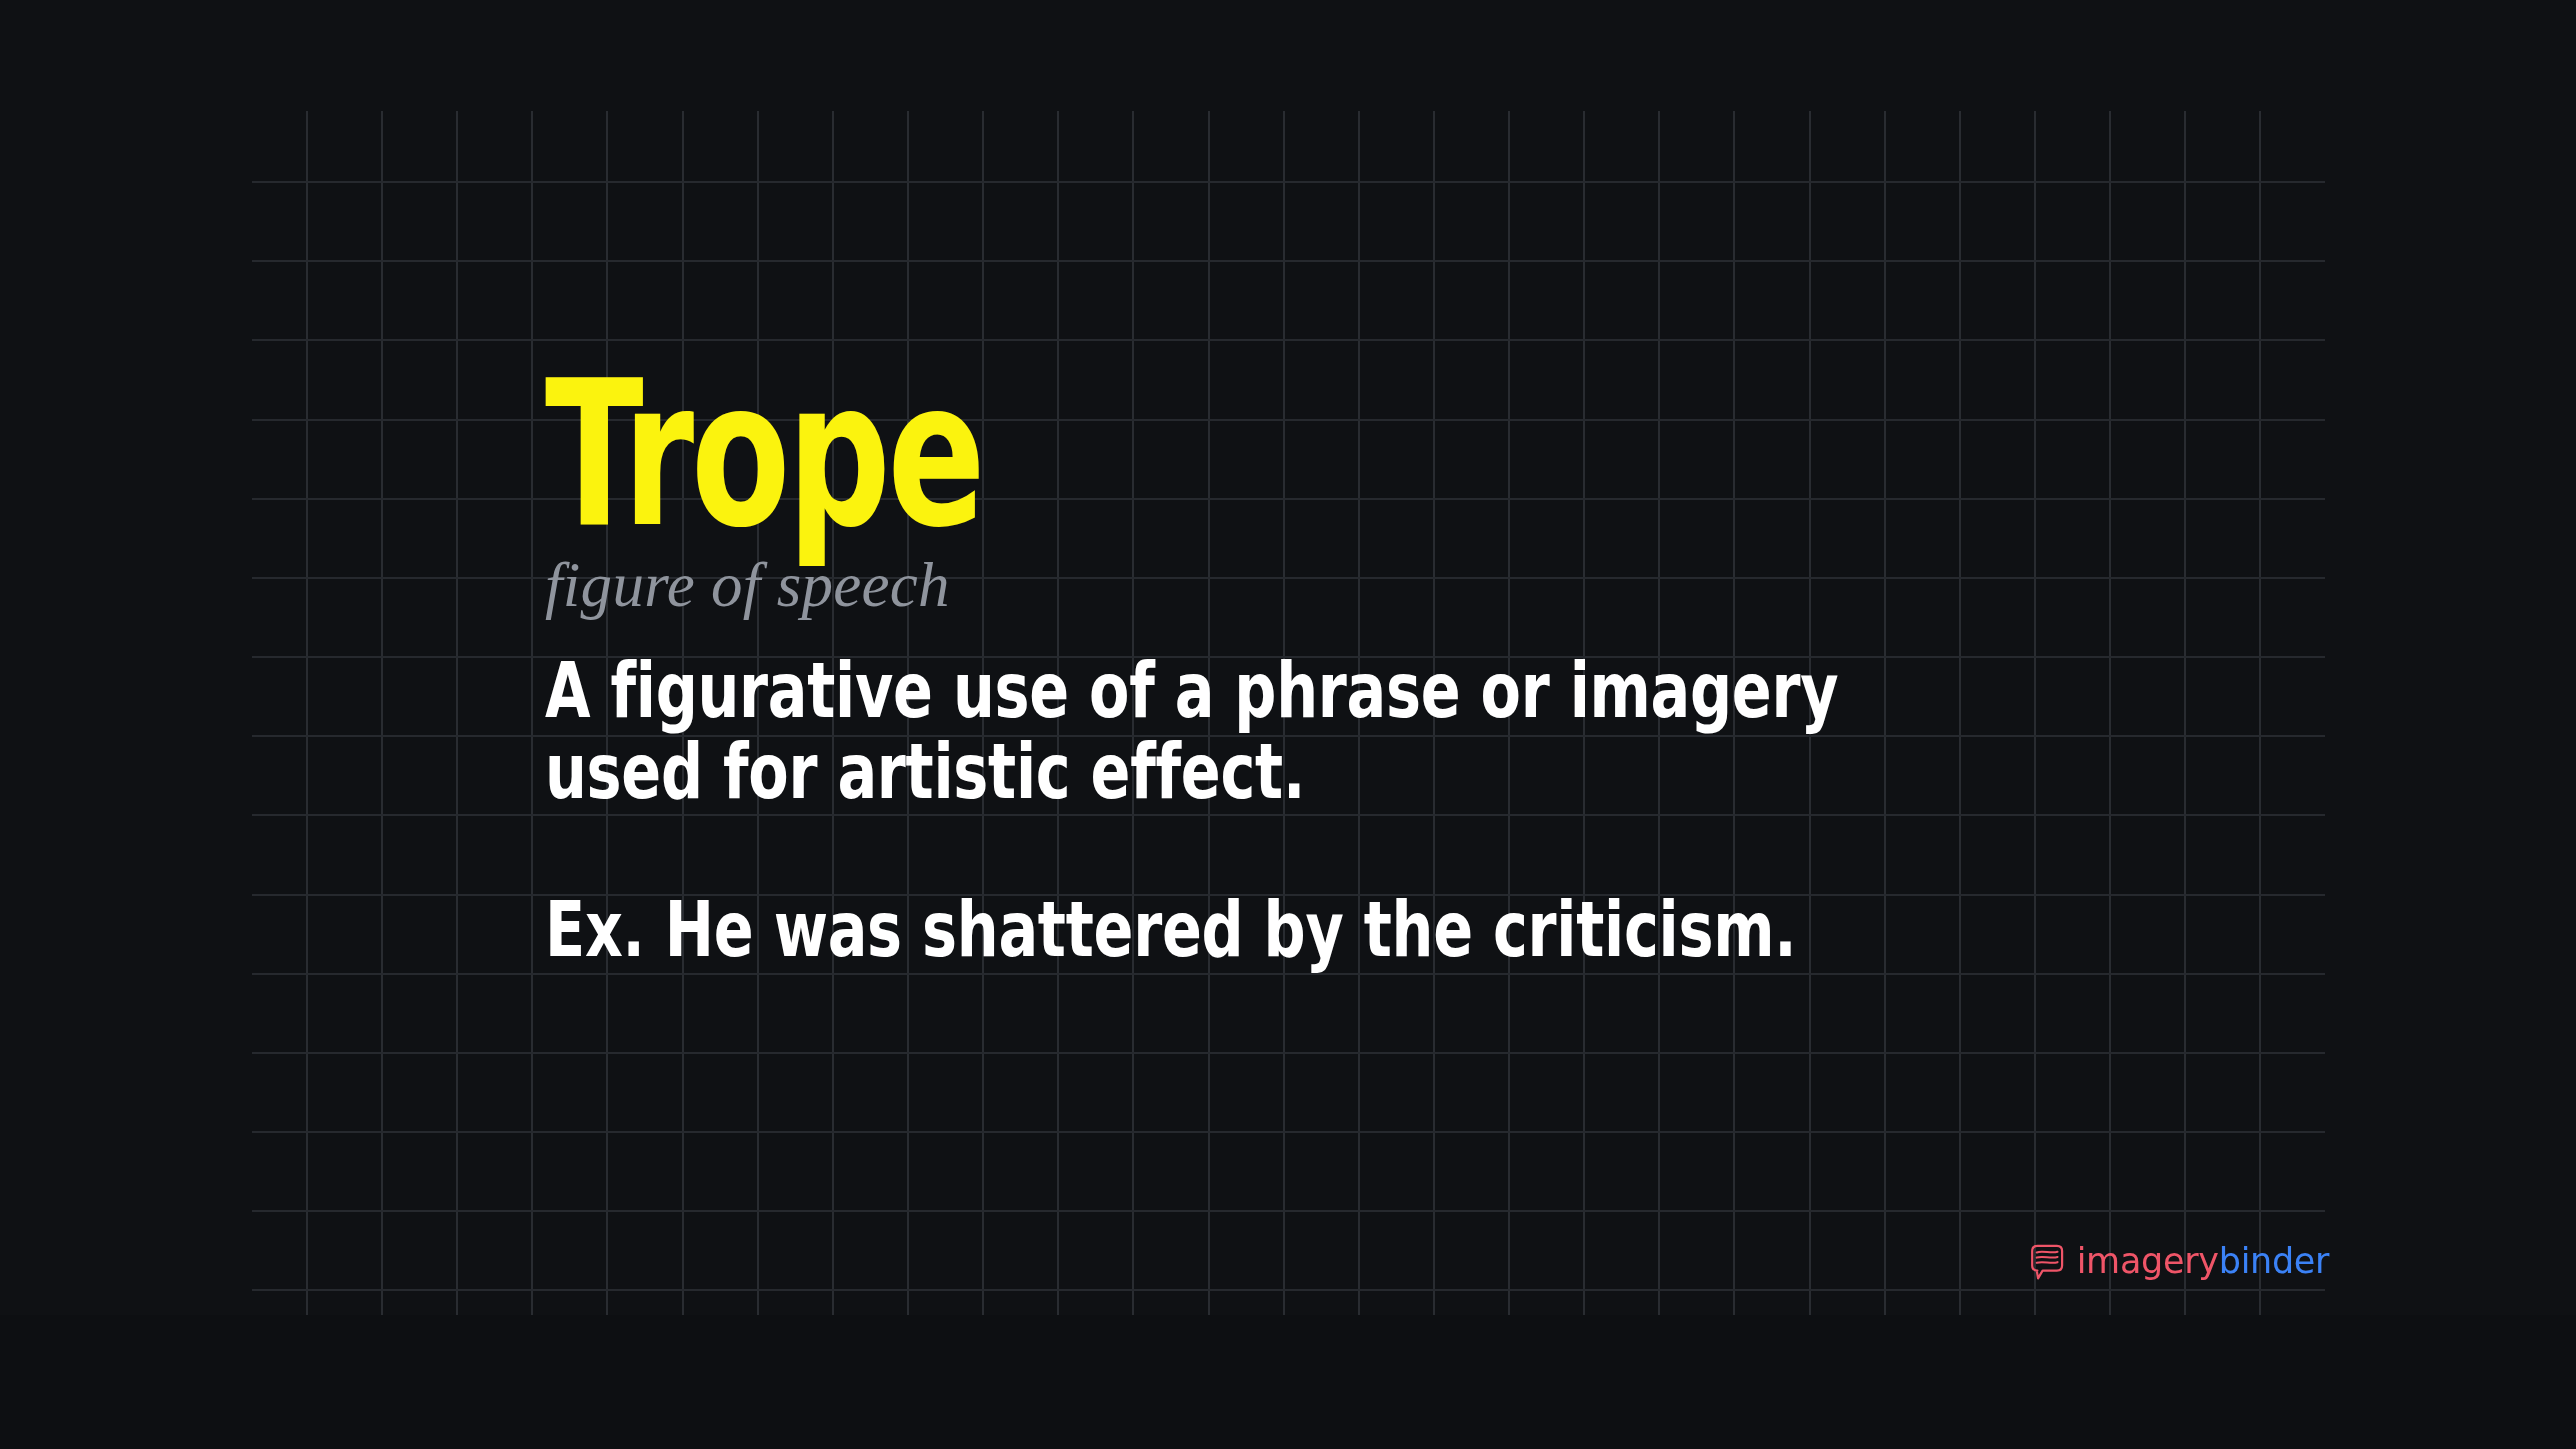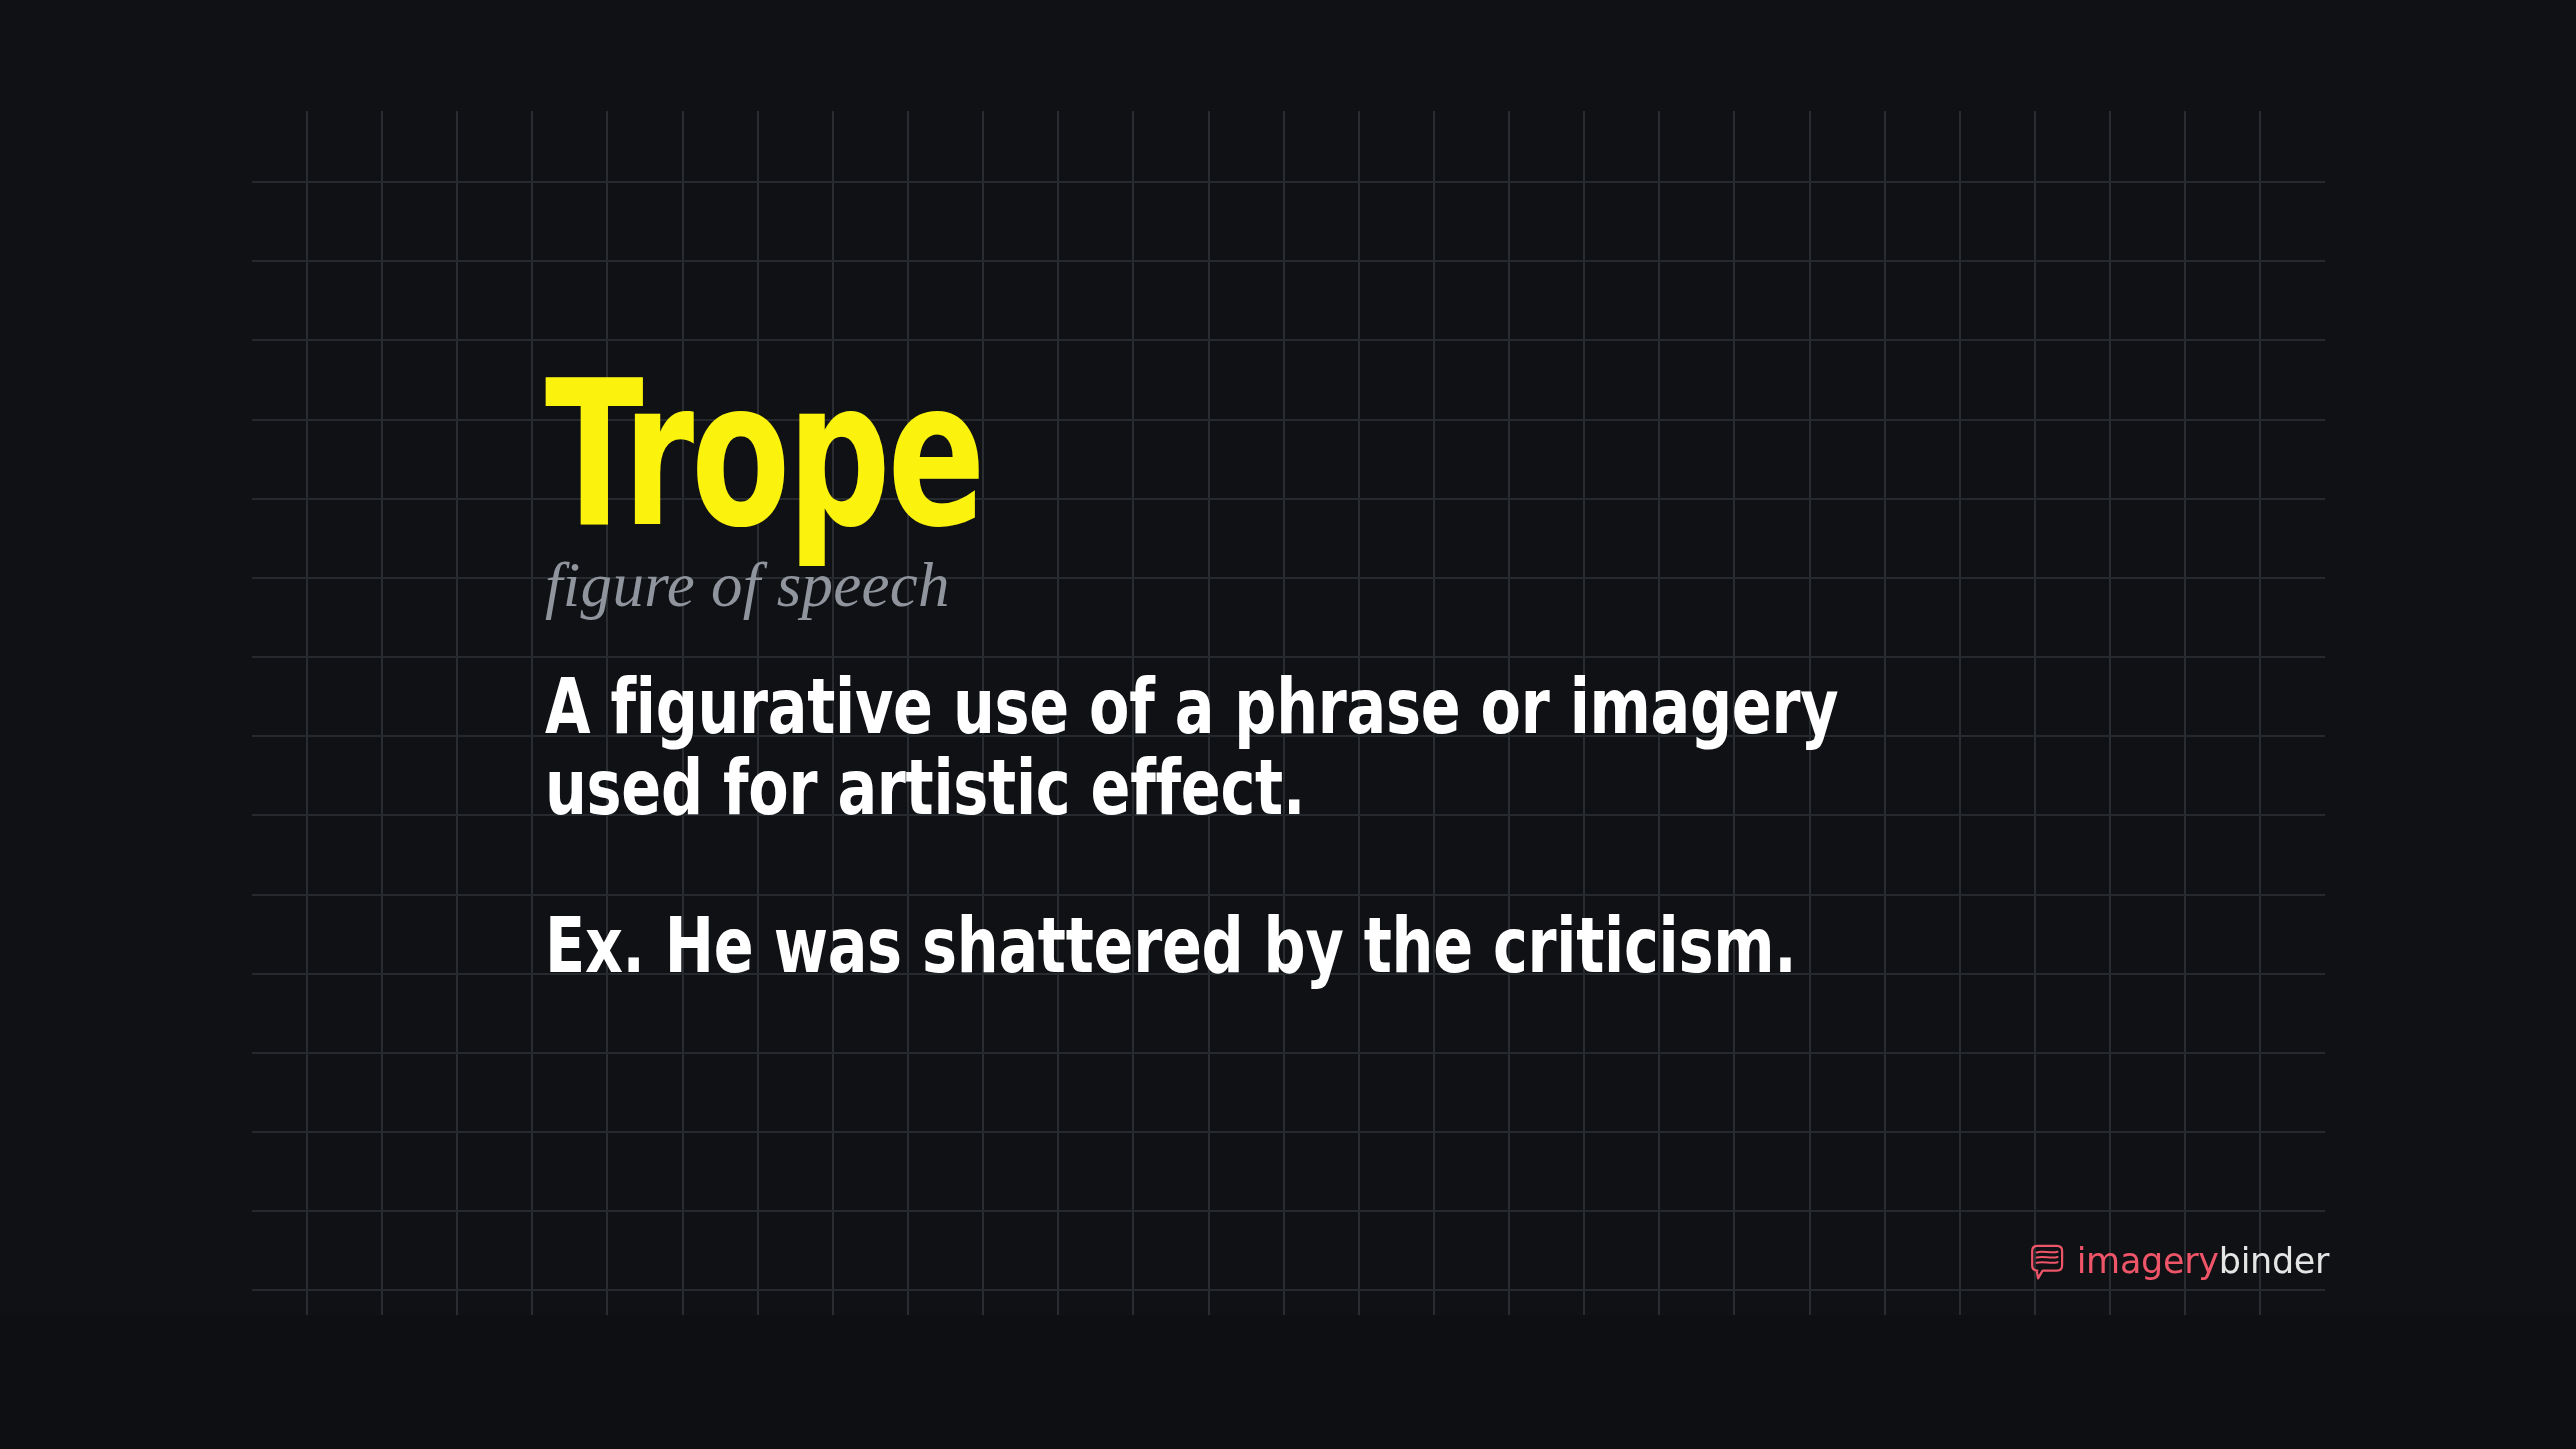--- a/index.html
+++ b/index.html
@@ -67,21 +67,21 @@
     font-style: italic;
     font-weight: 400;
     font-size: 63px;
     line-height: 1;
     margin: 21.5px 0 0 0;
     letter-spacing: 0.3px;
     white-space: nowrap;
   }
 
   .body-block {
-    margin-top: 50px;
+    margin-top: 34px;
   }
 
   .body-line {
     color: #ffffff;
     font-family: "Liberation Sans Narrow", "DejaVu Sans Condensed", "Liberation Sans", sans-serif;
     font-weight: 700;
     font-size: 76px;
     line-height: 1.06;
     letter-spacing: -0.3px;
     margin: 0;
@@ -110,21 +110,21 @@
   }
   .logo-text {
     font-family: "DejaVu Sans", "Liberation Sans", sans-serif;
     font-size: 35px;
     font-weight: 400;
     letter-spacing: -0.3px;
     line-height: 1;
     white-space: nowrap;
   }
   .logo-studio { color: #ef5568; }
-  .logo-binder { color: #e5e5e5; }
+  .logo-binder { color: #3b82f6; }
 </style>
 </head>
 <body>
 
 <div class="slide">
 
   <div class="grid-layer" id="grid-layer">
       <div class="grid-v" style="left: 306px;"></div>
       <div class="grid-v" style="left: 381px;"></div>
       <div class="grid-v" style="left: 456px;"></div>

